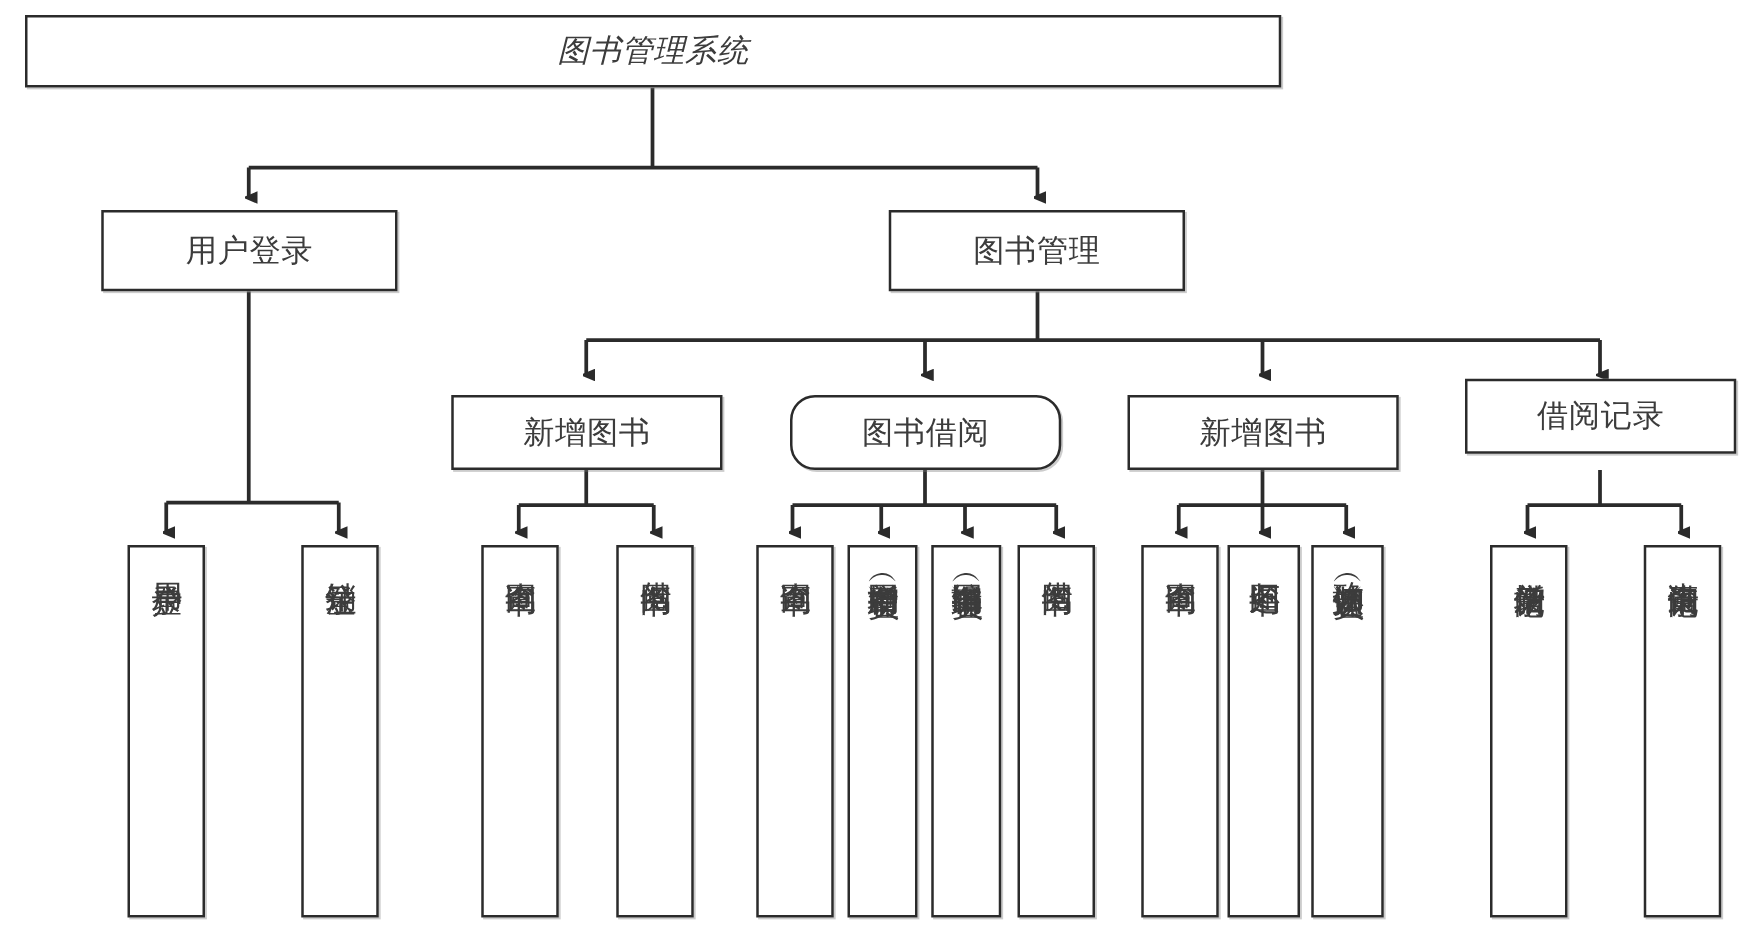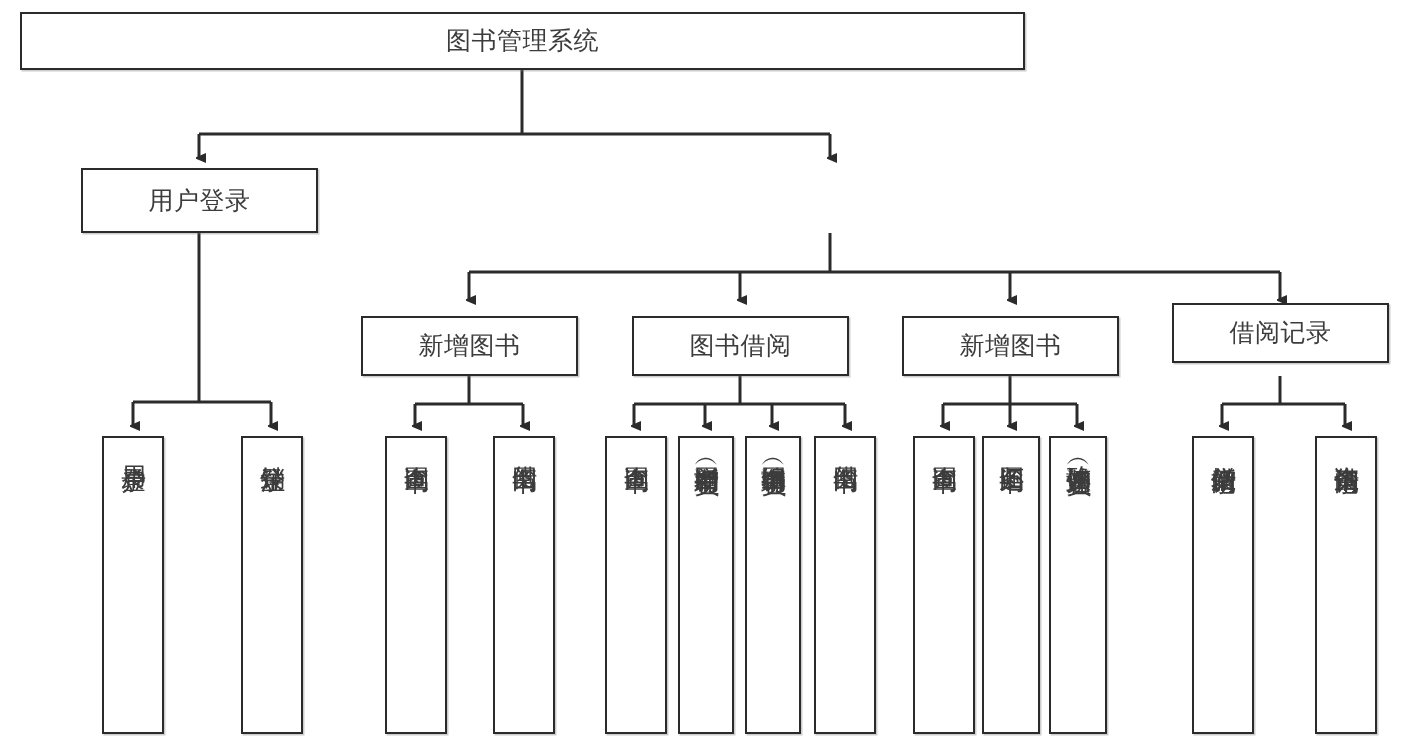--- a/index.html
+++ b/index.html
@@ -118,34 +118,37 @@
       <path d="M1010,404 L1010,426" marker-end="url(#arrow)"></path>
       <path d="M1077,404 L1077,426" marker-end="url(#arrow)"></path>
 
       <path d="M1280,376 L1280,404"></path>
       <path d="M1222,404 L1345,404"></path>
       <path d="M1222,404 L1222,426" marker-end="url(#arrow)"></path>
       <path d="M1345,404 L1345,426" marker-end="url(#arrow)"></path>
     </g>
   </svg>
 
-  <div class="node horiz" style="left:20px; top:12px; width:1005px; height:58px;">
+  <div class="node horiz" style="left:20px; top:12px; width:1005px; height:58px;font-style:italic;">
     <span class="label">图书管理系统</span>
   </div>
 
   <div class="node horiz" style="left:81px; top:168px; width:237px; height:65px;">
     <span class="label">用户登录</span>
   </div>
 
+  <div class="node horiz" style="left:711px; top:168px; width:237px; height:65px;">
+    <span class="label">图书管理</span>
+  </div>
 
   <div class="node horiz" style="left:361px; top:316px; width:217px; height:60px;">
     <span class="label">新增图书</span>
   </div>
 
-  <div class="node horiz" style="left:632px; top:316px; width:217px; height:60px;">
+  <div class="node horiz" style="left:632px; top:316px; width:217px; height:60px;border-radius:20px;">
     <span class="label">图书借阅</span>
   </div>
 
   <div class="node horiz" style="left:902px; top:316px; width:217px; height:60px;">
     <span class="label">新增图书</span>
   </div>
 
   <div class="node horiz" style="left:1172px; top:303px; width:217px; height:60px;">
     <span class="label">借阅记录</span>
   </div>

